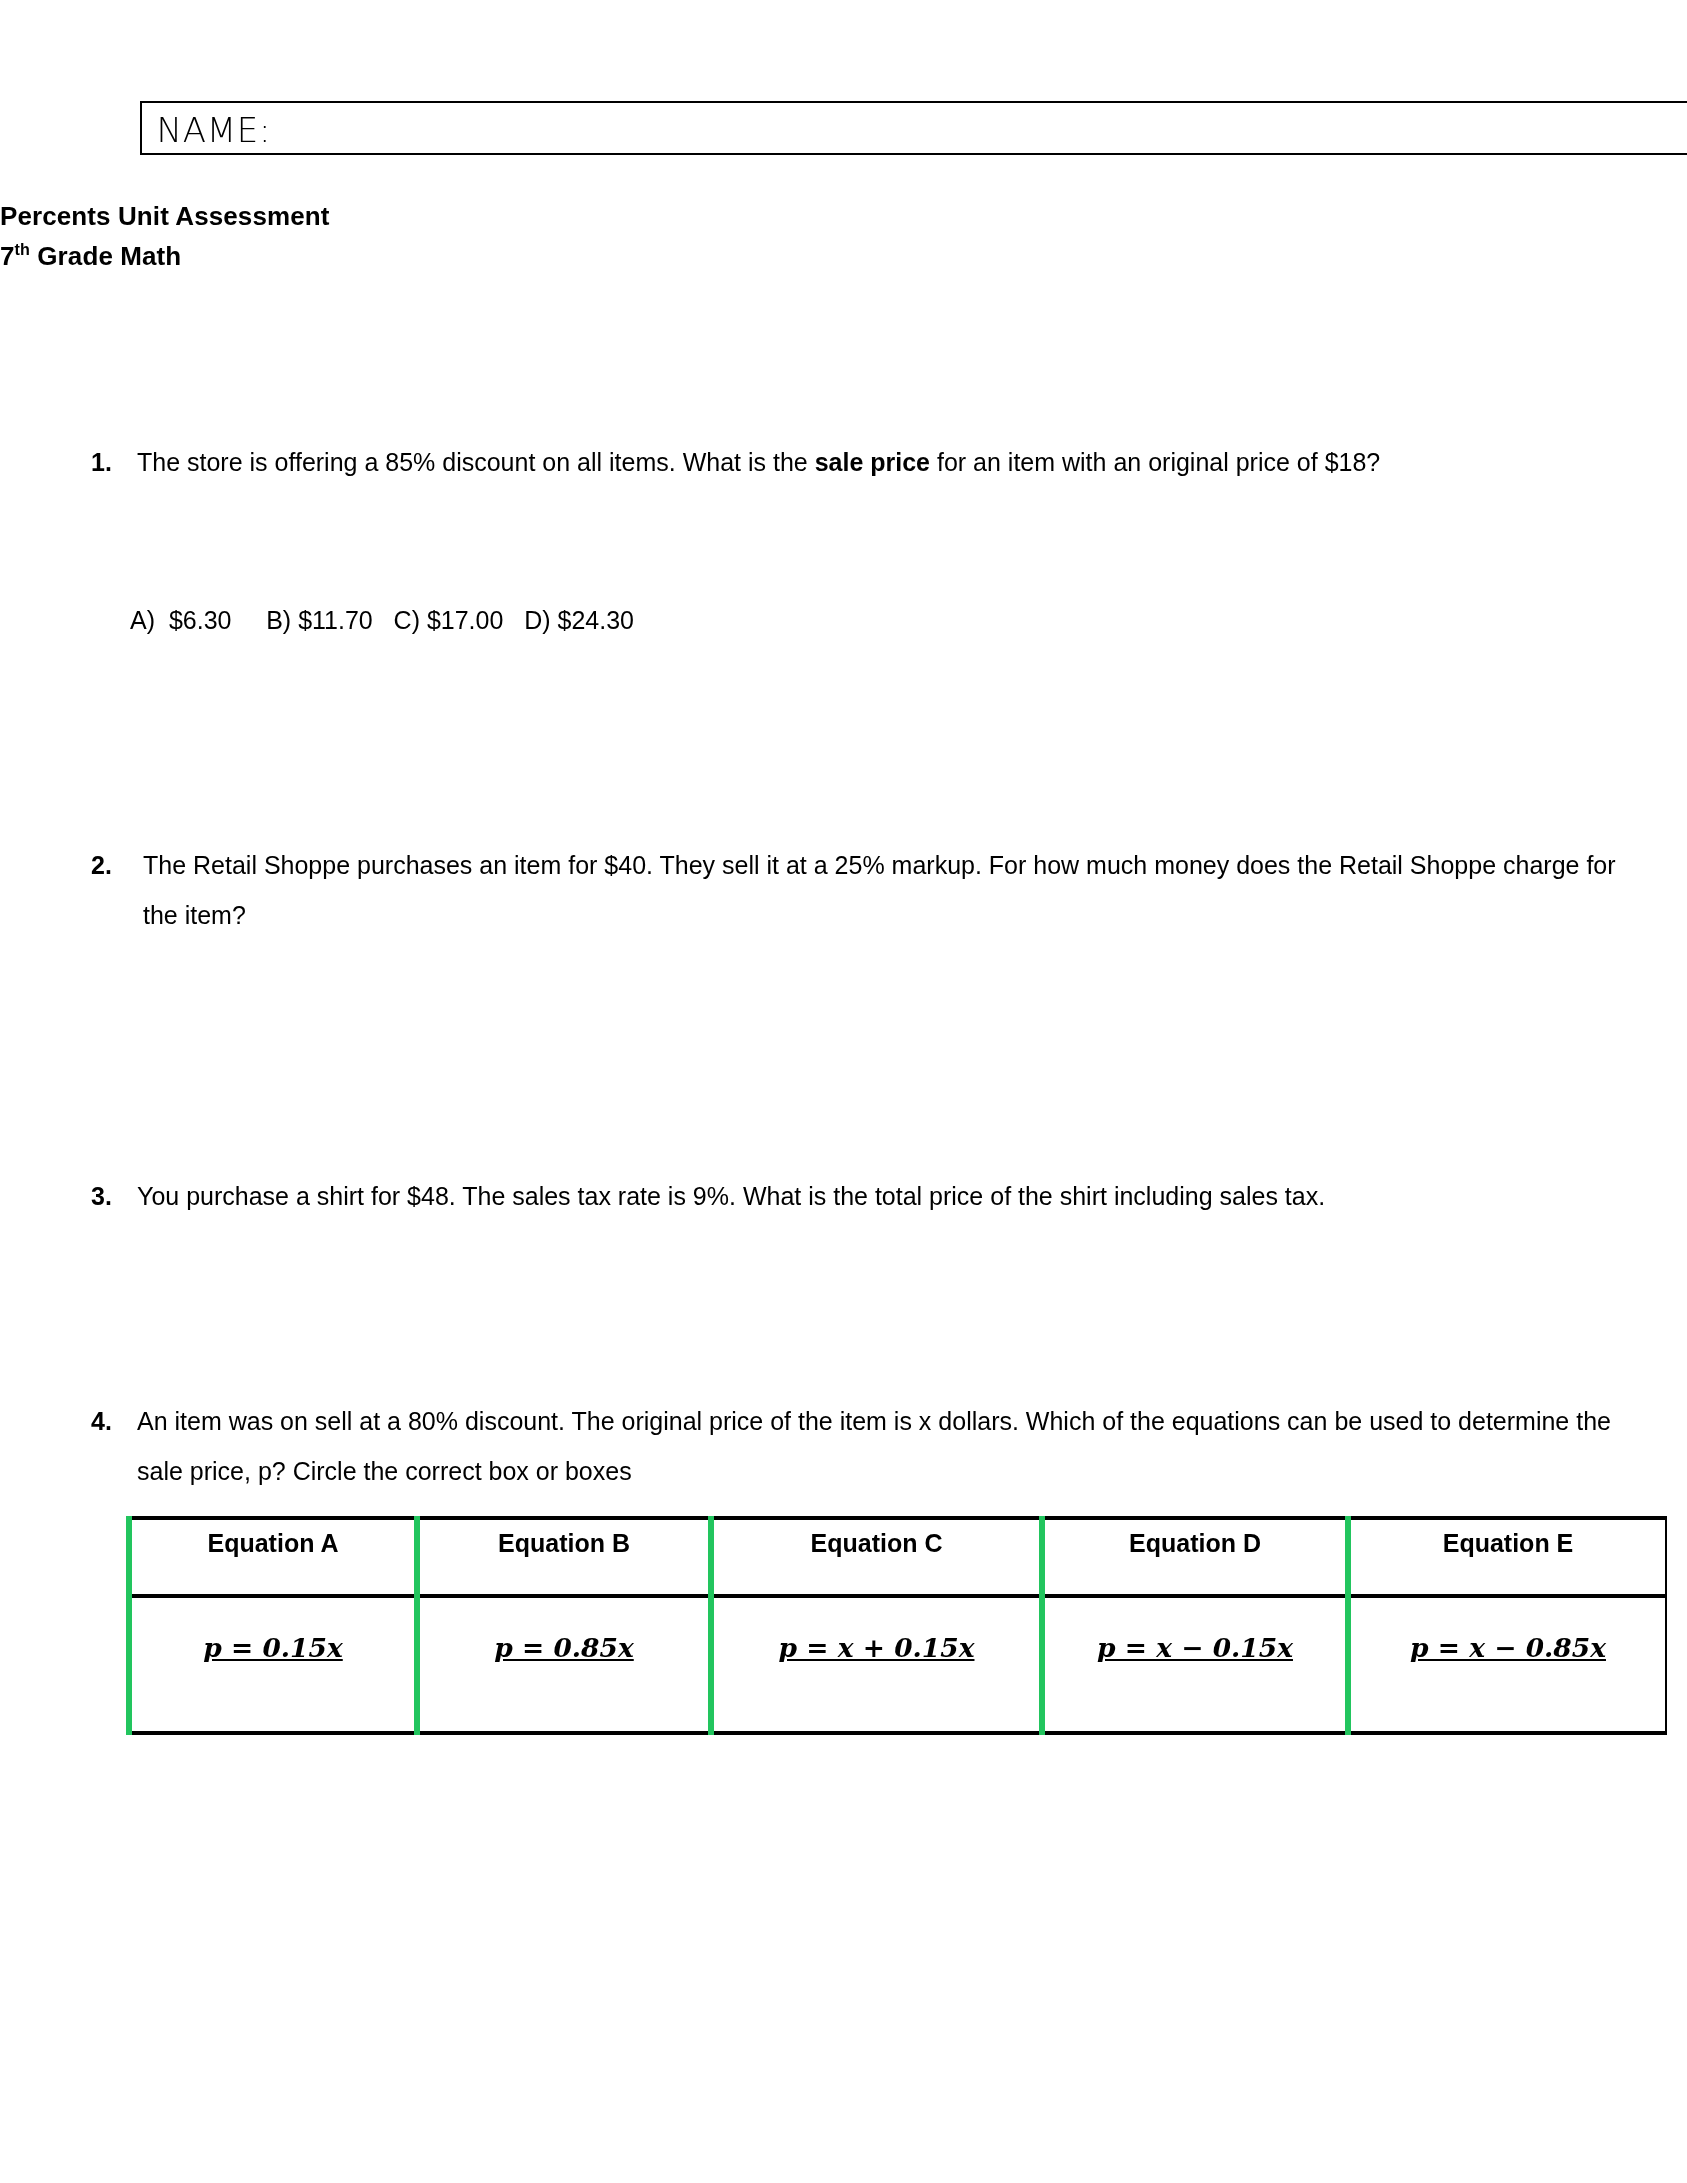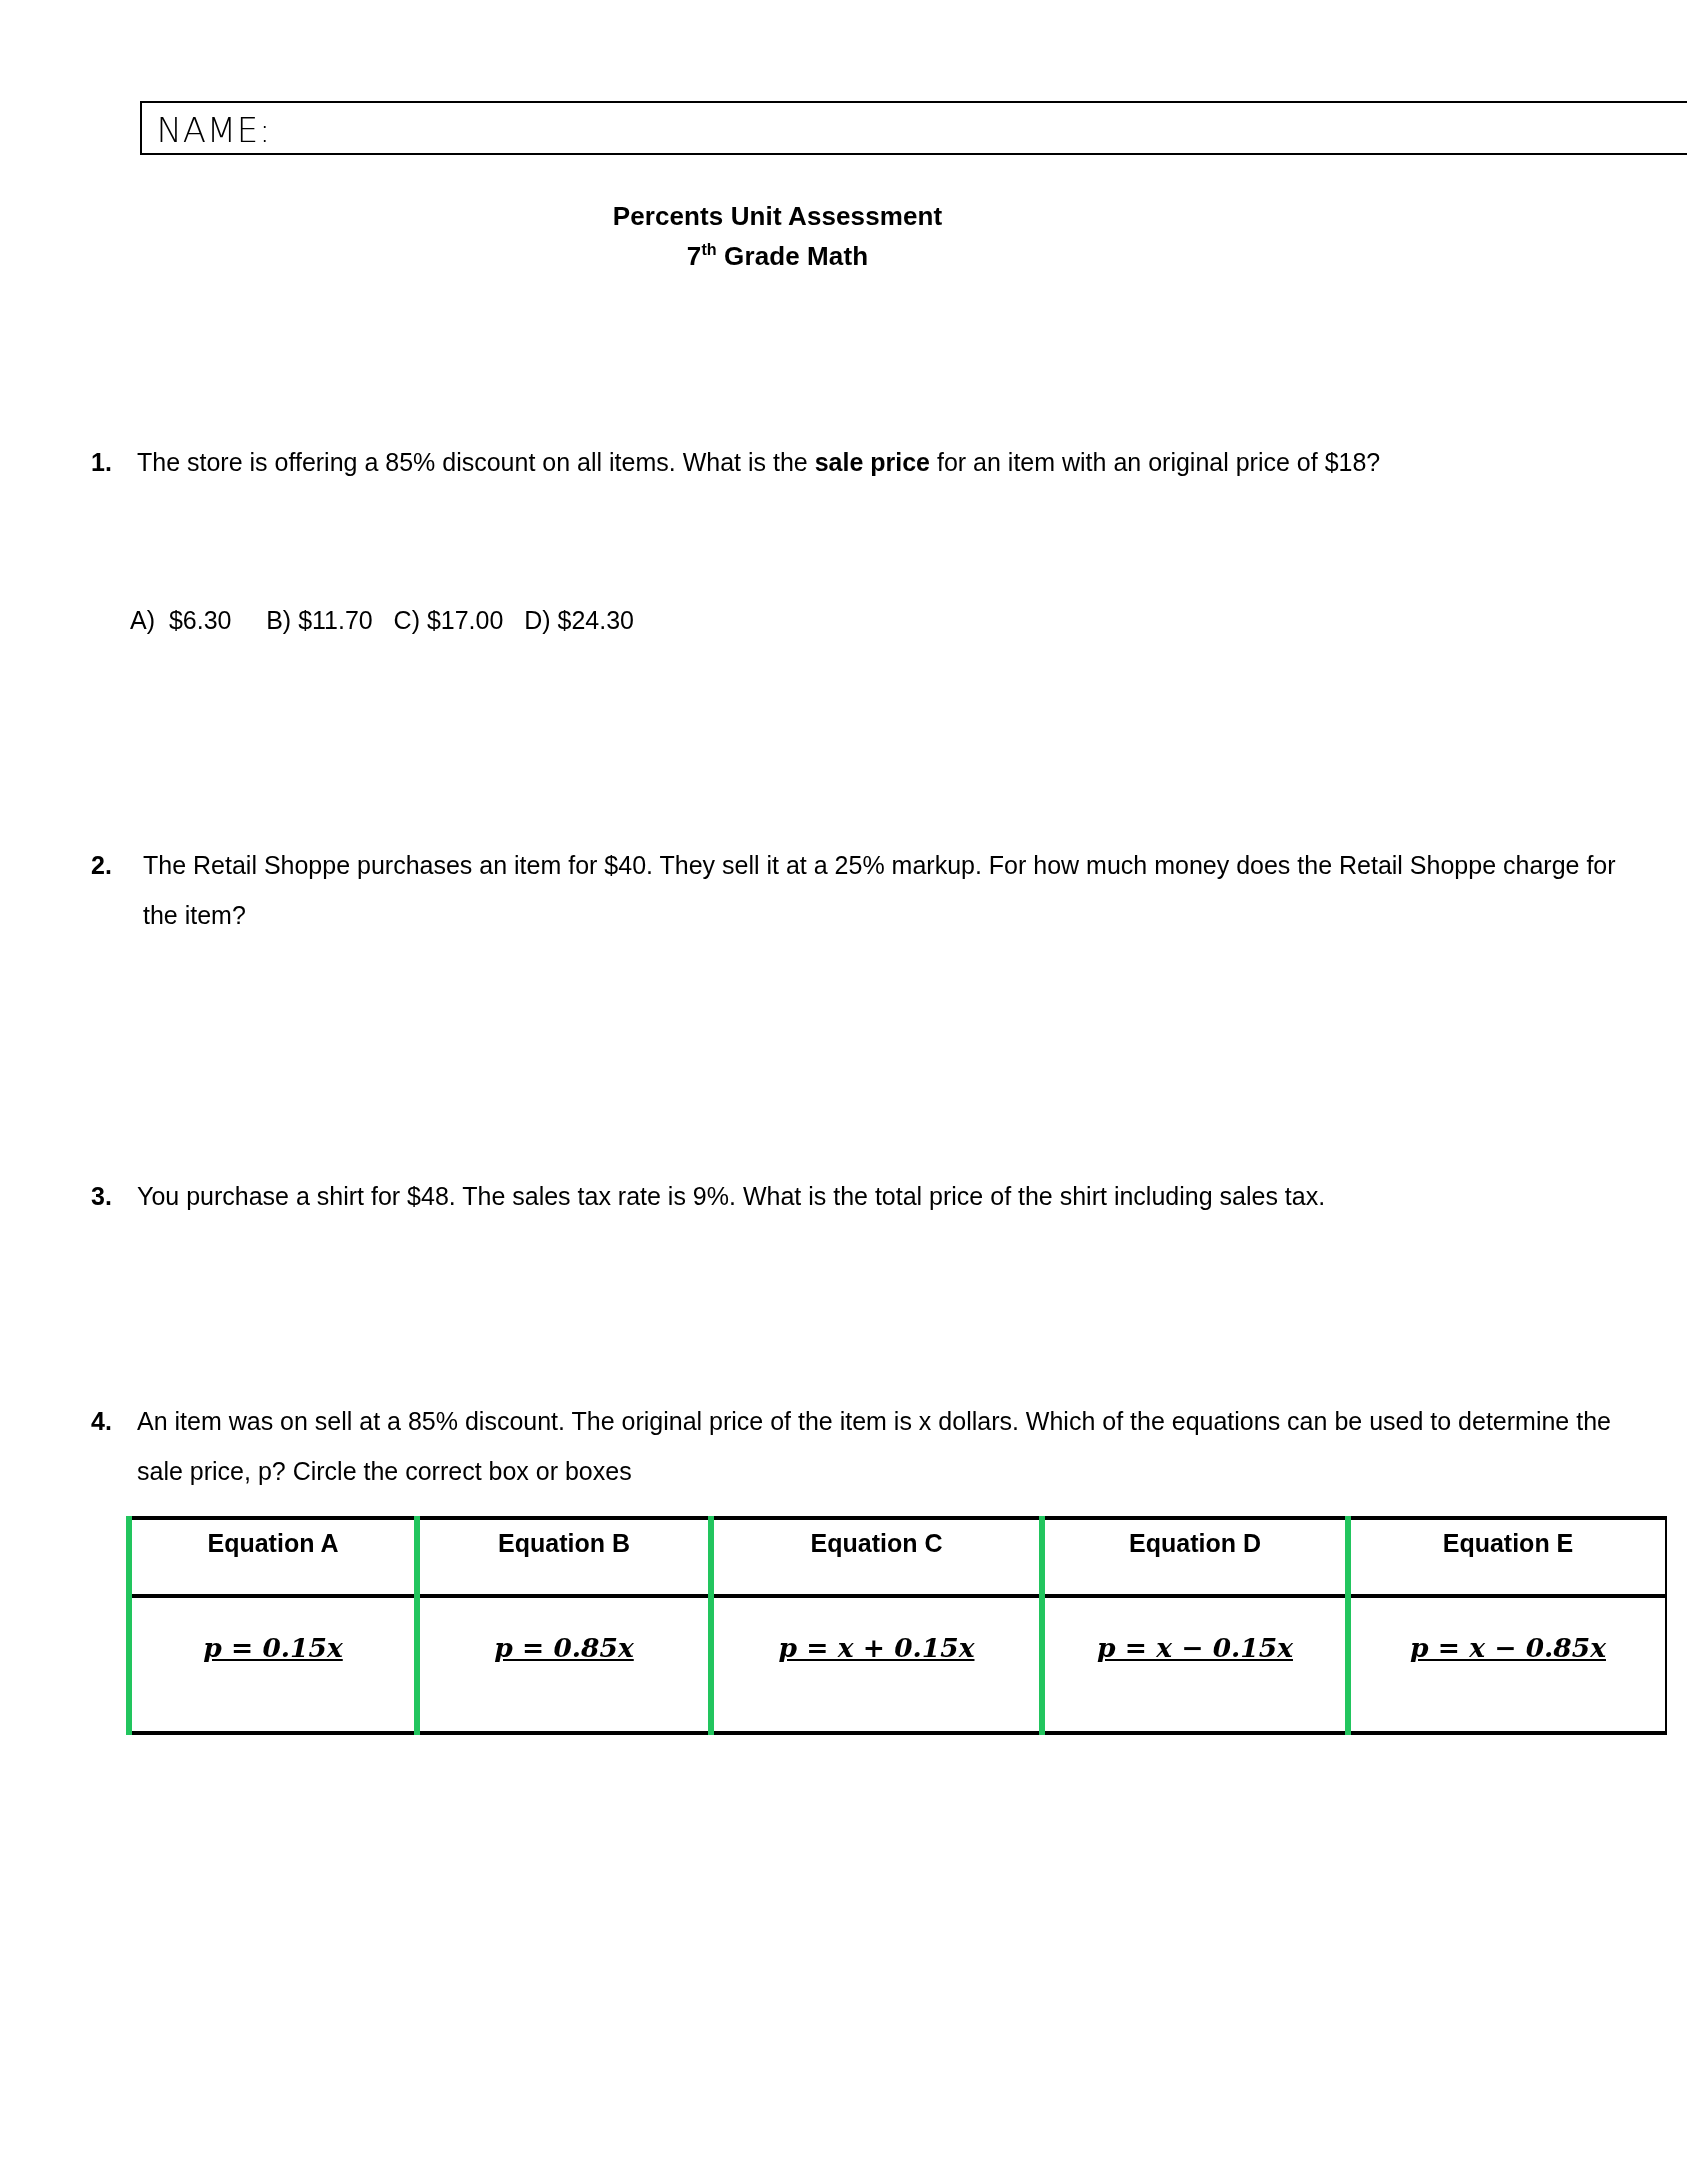--- a/index.html
+++ b/index.html
@@ -38,21 +38,20 @@
     line-height: 48px;
     white-space: nowrap;
   }
 
   
   .title-block {
     position: absolute;
     left: 0;
     top: 196px;
     width: 1555px;
-    text-align: center;
   }
   .title-line {
     font-size: 26px;
     font-weight: bold;
     line-height: 40px;
     letter-spacing: 0.1px;
   }
   .title-line sup {
     font-size: 0.62em;
     vertical-align: super;
@@ -175,21 +174,21 @@
   <div class="question" style="top:1171px;">
     <div class="q-row">
       <div class="q-num">3.</div>
       <div class="q-body">You purchase a shirt for $48.  The sales tax rate is 9%.  What is the total price of the shirt including sales tax.</div>
     </div>
   </div>
 
   <div class="question" style="top:1396px;">
     <div class="q-row">
       <div class="q-num">4.</div>
-      <div class="q-body">An item was on sell at a 85% discount.  The original price of the item is x dollars.  Which of the equations can be used to determine the sale price, p? Circle the correct box or boxes</div>
+      <div class="q-body">An item was on sell at a 80% discount.  The original price of the item is x dollars.  Which of the equations can be used to determine the sale price, p? Circle the correct box or boxes</div>
     </div>
   </div>
 
   <div class="eq-table-wrap">
     <table class="eq-table">
       <colgroup>
         <col class="c1">
           <col class="c2">
           <col class="c3">
           <col class="c4">

